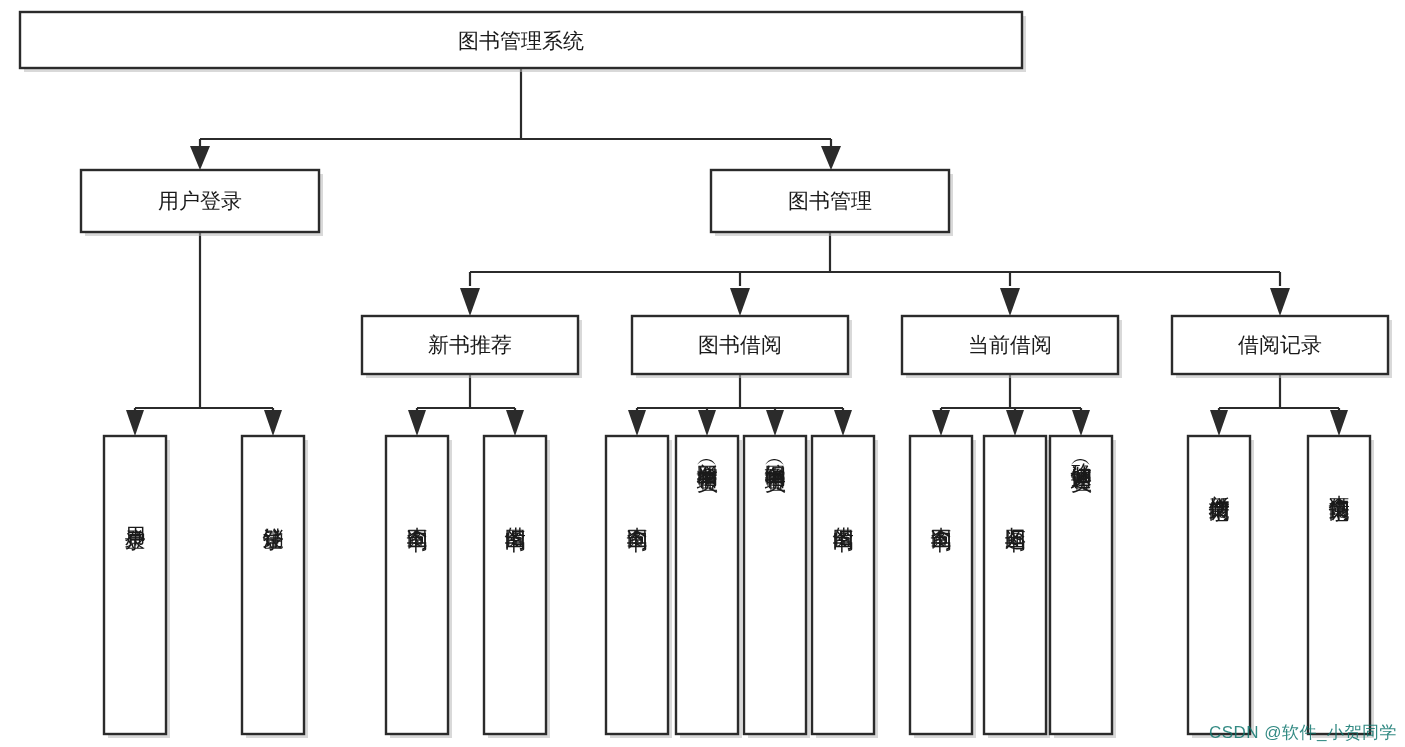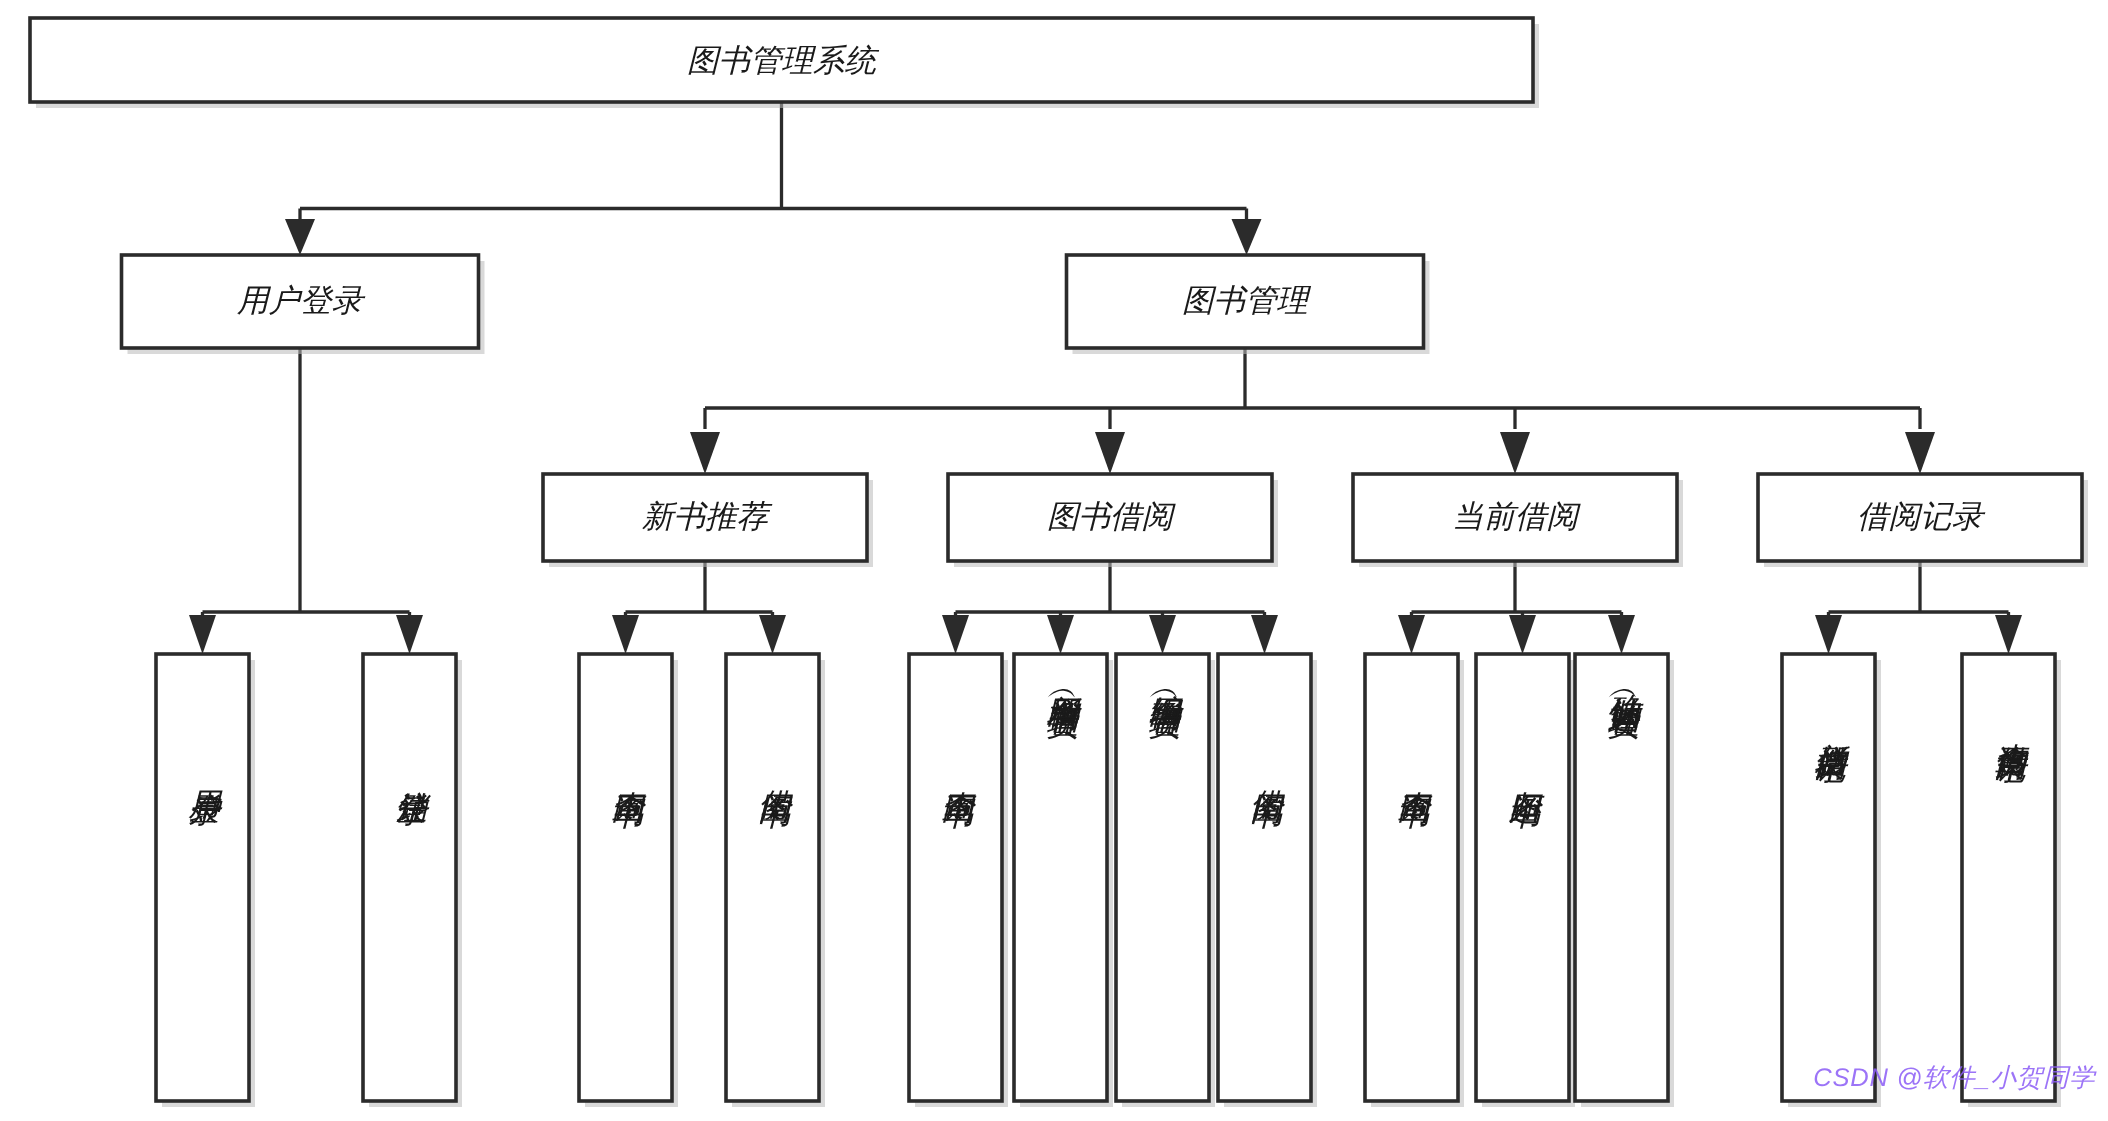--- a/index.html
+++ b/index.html
@@ -11,21 +11,20 @@
     width: 1405px;
     height: 747px;
     font-family: "Liberation Sans", "DejaVu Sans", sans-serif;
     overflow: hidden;
     position: relative;
   }
   #diagram-root {
     position: relative;
     width: 1405px;
     height: 747px;
-    font-style: italic;
   }
   svg#tree-svg {
     position: absolute;
     top: 0;
     left: 0;
     width: 1405px;
     height: 747px;
     display: block;
   }
   .node-box {
@@ -67,24 +66,24 @@
     font-family: "Liberation Sans", "DejaVu Sans", sans-serif;
     font-size: 21px;
     line-height: 1.16;
     letter-spacing: 1.5px;
     color: #1a1a1a;
     white-space: pre;
   }
   .watermark {
     position: absolute;
     right: 8px;
-    bottom: 17px;
+    bottom: 3px;
     font-family: "Liberation Sans", "DejaVu Sans", sans-serif;
     font-size: 17px;
-    color: #8b5cf6;
+    color: #0f766e;
     opacity: 0.85;
     letter-spacing: 0.5px;
     white-space: nowrap;
   }
 </style>
 </head>
 <body>
 
 <div id="diagram-root">
 

